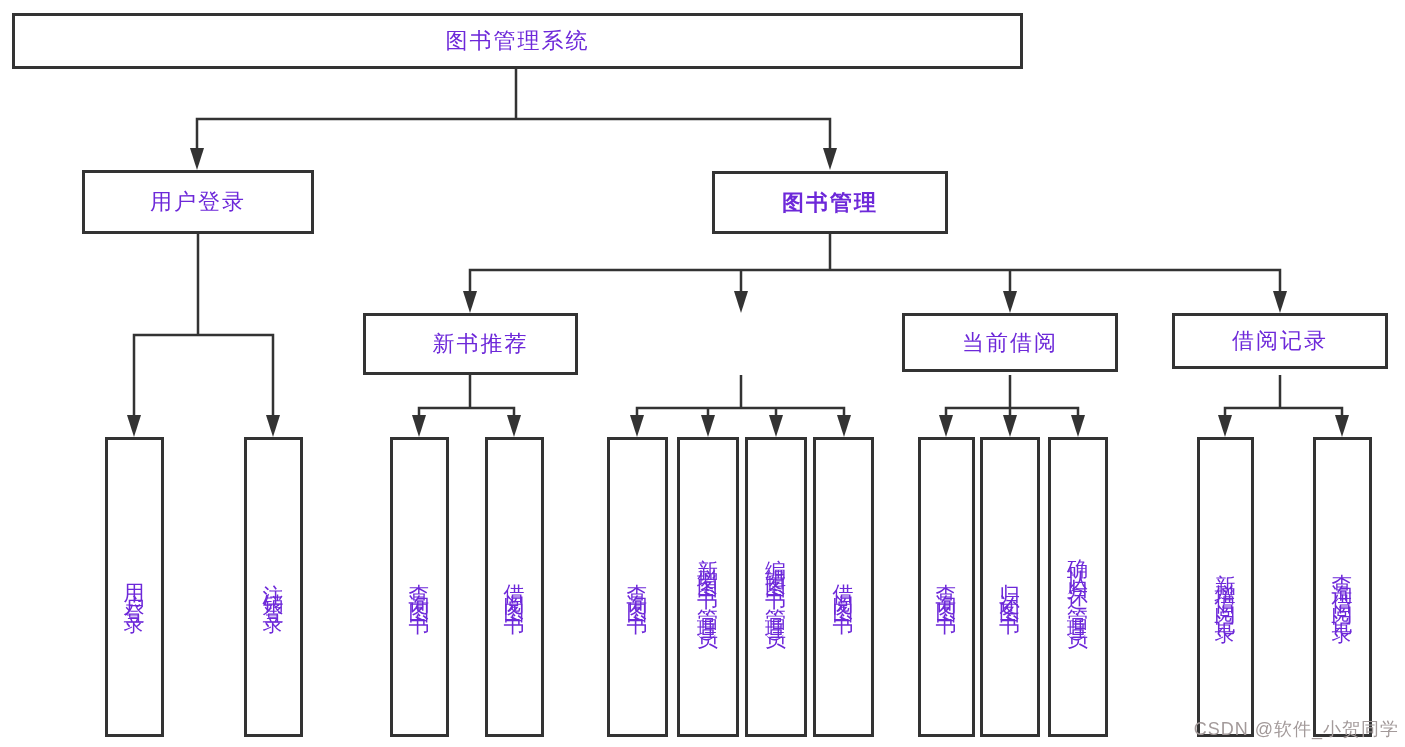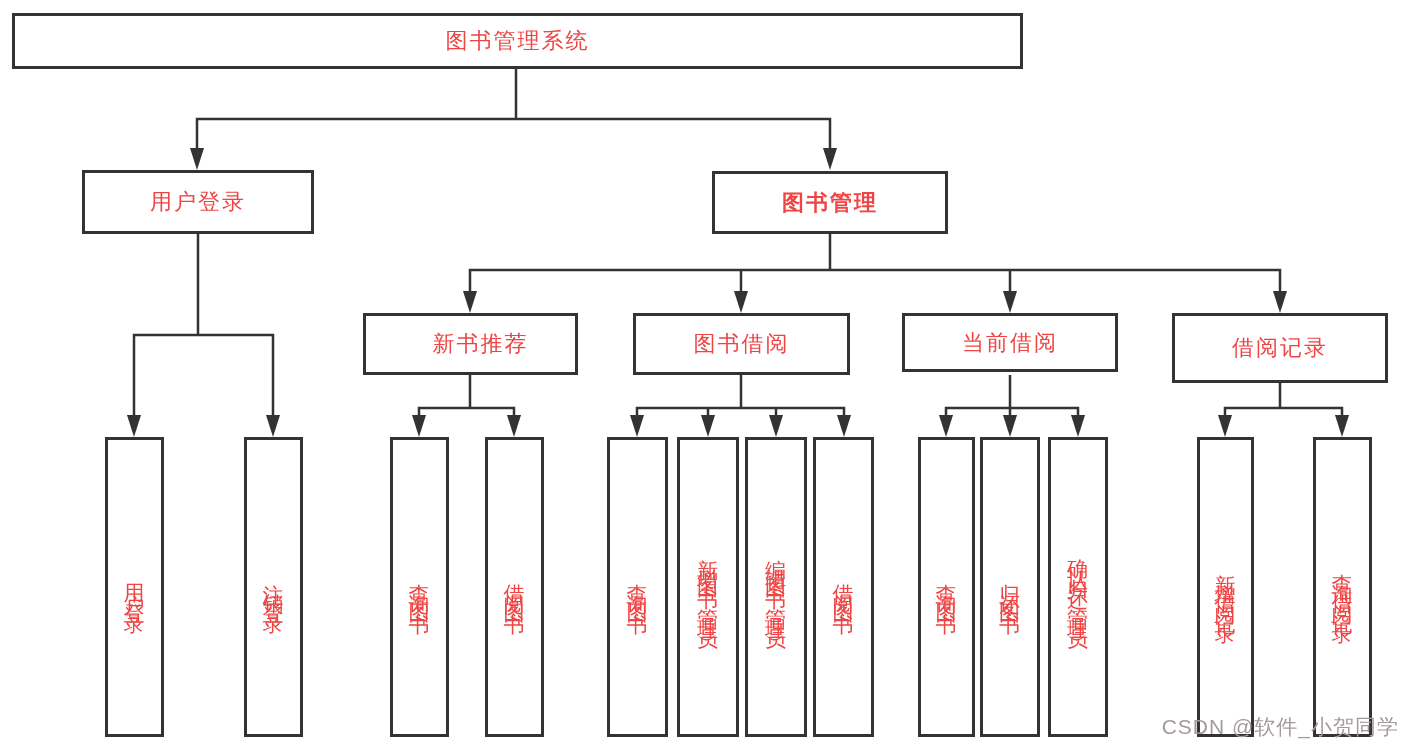--- a/index.html
+++ b/index.html
@@ -20,21 +20,21 @@
     position: absolute;
     left: 0;
     top: 0;
     z-index: 1;
   }
   .node {
     position: absolute;
     box-sizing: border-box;
     border: 3px solid #333333;
     background: #ffffff;
-    color: #ef4444;
+    color: #6d28d9;
     display: flex;
     align-items: center;
     justify-content: center;
     z-index: 2;
   }
   .h-node {
     font-size: 22px;
     letter-spacing: 2px;
     white-space: nowrap;
   }
@@ -42,21 +42,21 @@
     writing-mode: vertical-rl;
     text-orientation: mixed;
     font-size: 21px;
     letter-spacing: 10px;
     line-height: 1;
   }
   .watermark {
     position: absolute;
     right: 6px;
     bottom: 6px;
-    font-size: 21px;
+    font-size: 18px;
     letter-spacing: 1px;
     color: #a39a9a;
     z-index: 3;
     white-space: nowrap;
   }
 </style>
 </head>
 <body>
 
 <div class="canvas">
@@ -94,23 +94,22 @@
         <polygon points="1335,415 1349,415 1342,437"></polygon>
       </g>
   </svg>
 
   <div class="node h-node" style="left:12px; top:13px; width:1011px; height:56px;">图书管理系统</div>
 
   <div class="node h-node" style="left:82px; top:170px; width:232px; height:64px;">用户登录</div>
   <div class="node h-node" style="left:712px; top:171px; width:236px; height:63px;font-weight:bold;">图书管理</div>
 
   <div class="node h-node" style="left:363px; top:313px; width:215px; height:62px;padding-left:20px;">新书推荐</div>
-  <div class="node h-node" style="left:633px; top:313px; width:217px; height:62px;">图书借阅</div>
   <div class="node h-node" style="left:902px; top:313px; width:216px; height:59px;">当前借阅</div>
-  <div class="node h-node" style="left:1172px; top:313px; width:216px; height:70px;">借阅记录</div>
+  <div class="node h-node" style="left:1172px; top:313px; width:216px; height:56px;">借阅记录</div>
 
   <div class="node v-node" style="left:105px; top:437px; width:59px; height:300px;">用户登录</div>
   <div class="node v-node" style="left:244px; top:437px; width:59px; height:300px;">注销登录</div>
 
   <div class="node v-node" style="left:390px; top:437px; width:59px; height:300px;">查询图书</div>
   <div class="node v-node" style="left:485px; top:437px; width:59px; height:300px;">借阅图书</div>
 
   <div class="node v-node" style="left:607px; top:437px; width:61px; height:300px;">查询图书</div>
   <div class="node v-node" style="left:677px; top:437px; width:62px; height:300px;">新增图书（管理员）</div>
   <div class="node v-node" style="left:745px; top:437px; width:62px; height:300px;">编辑图书（管理员）</div>

